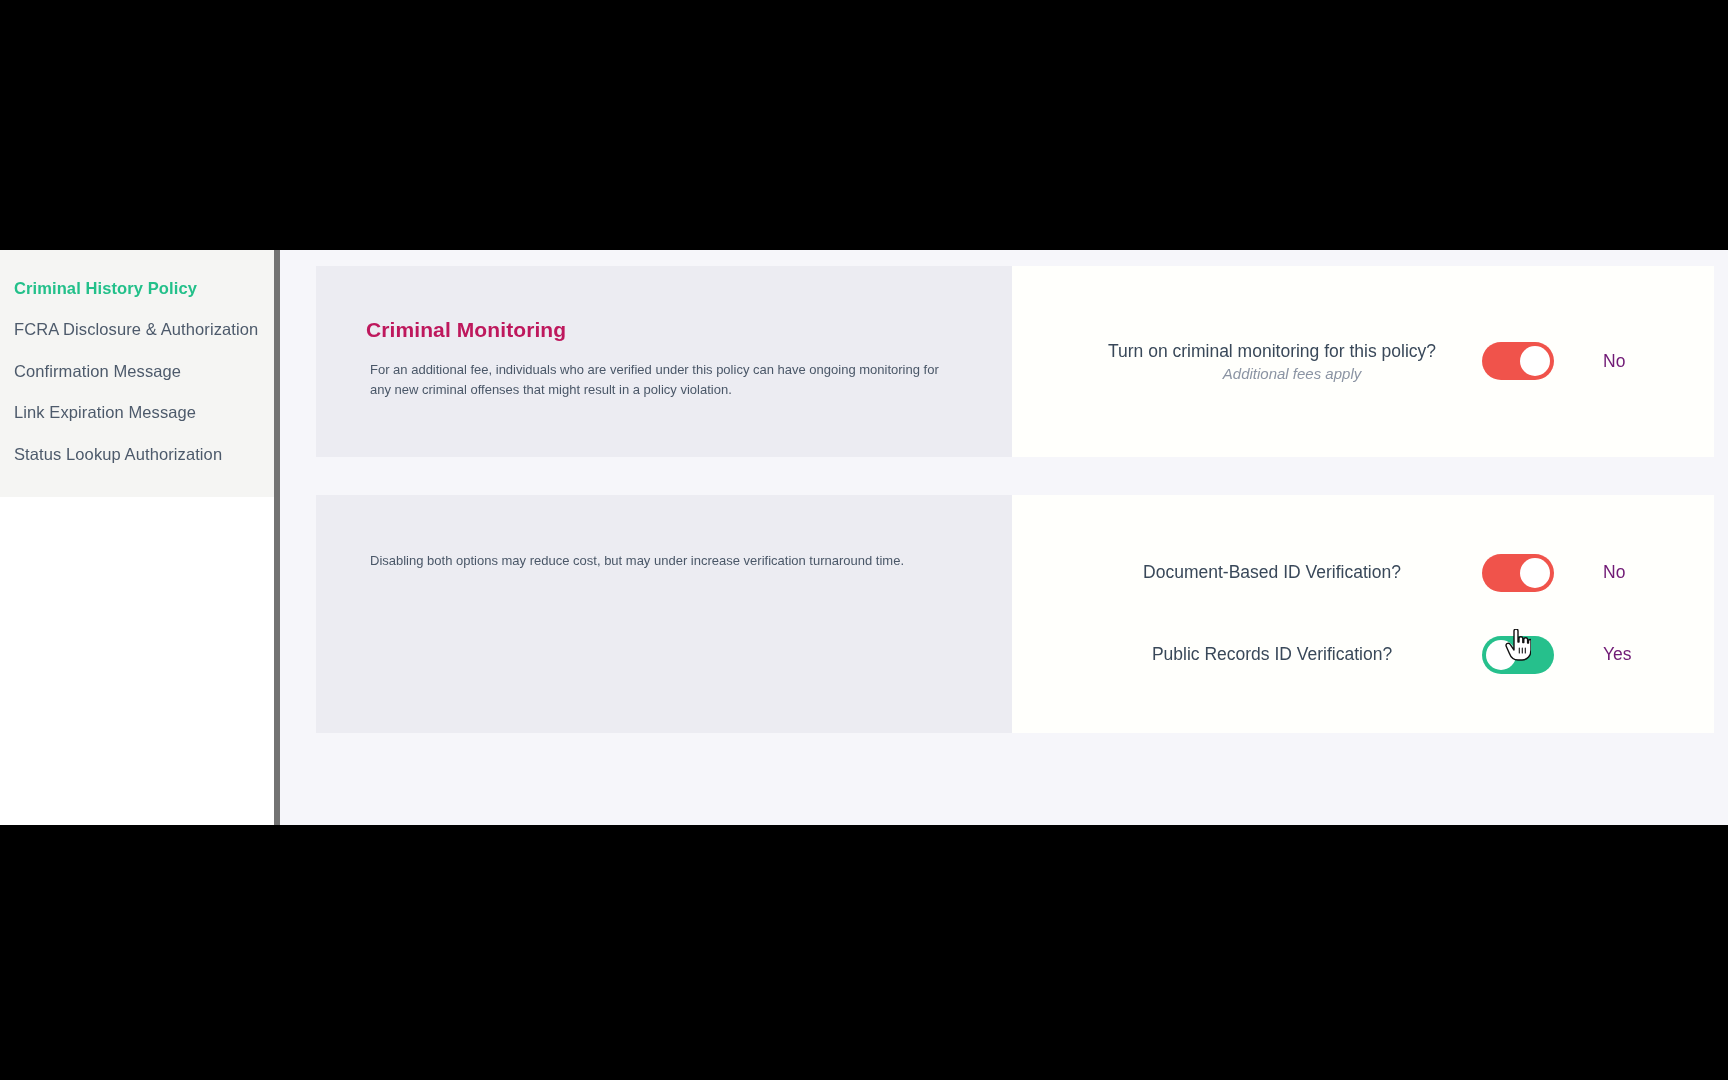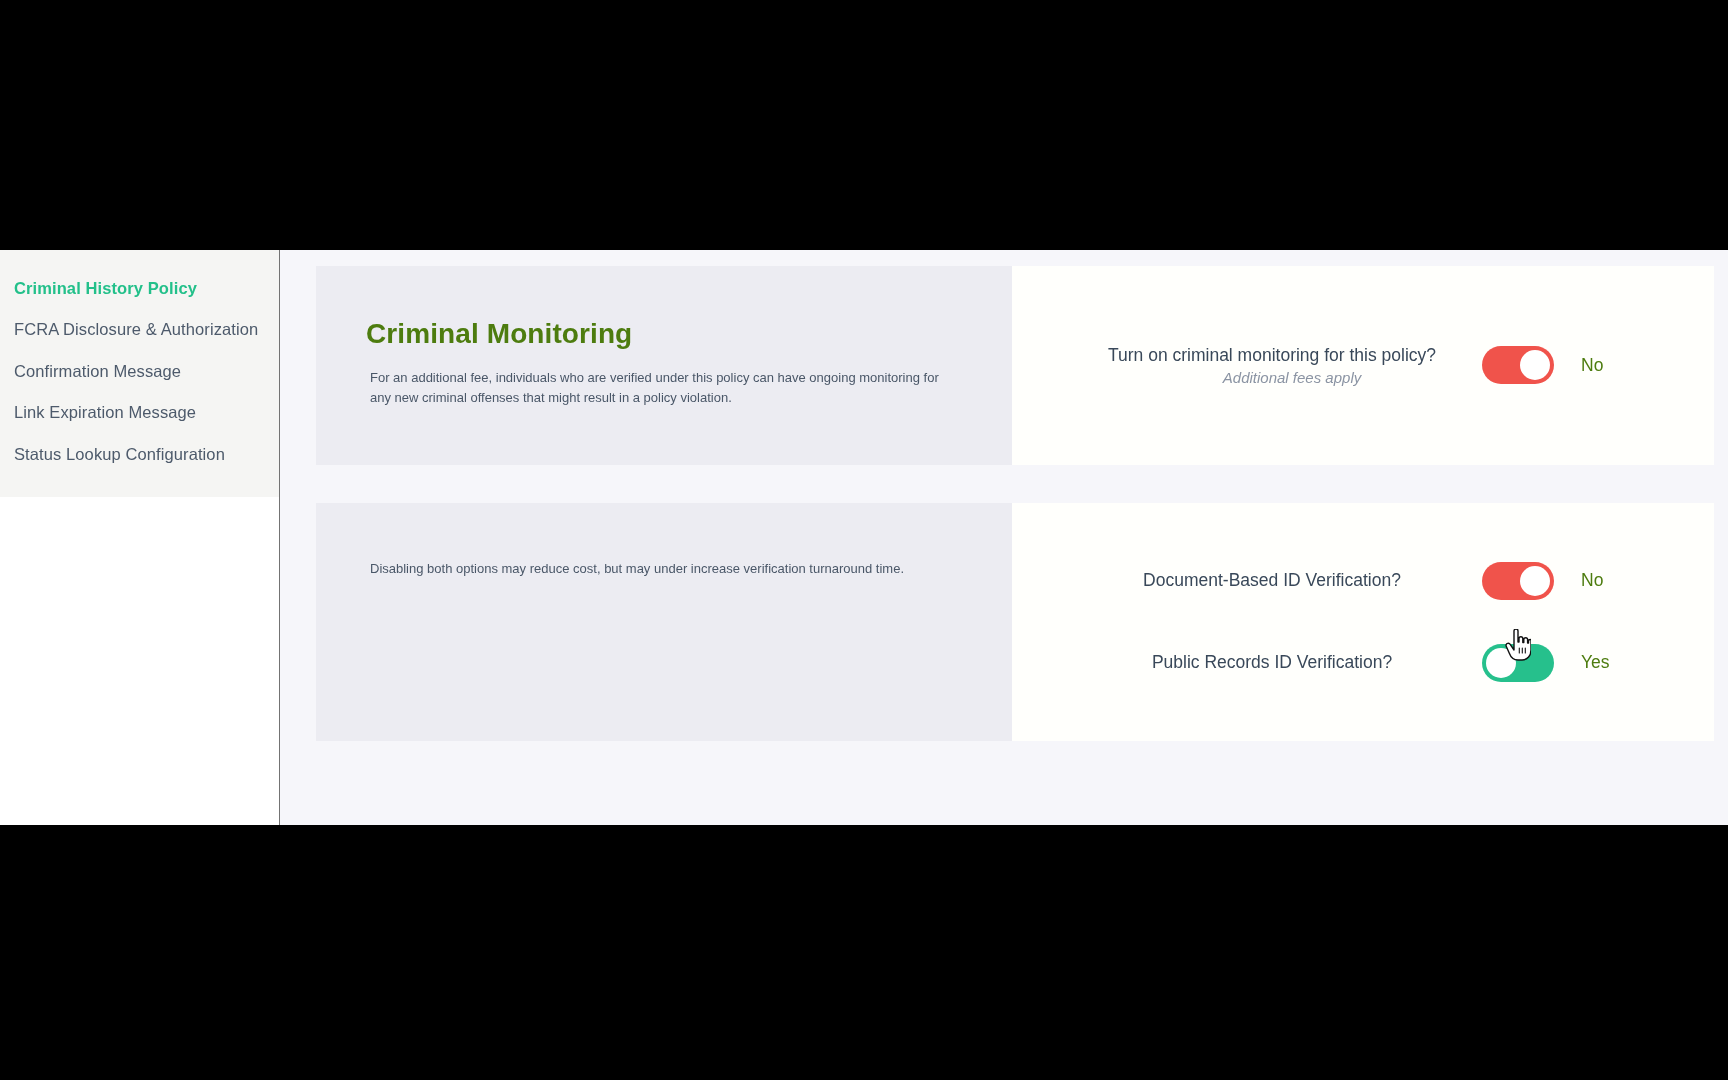--- a/index.html
+++ b/index.html
@@ -29,21 +29,21 @@
     background: #f6f6fa;
     display: flex;
     overflow: hidden;
   }
 
   
   #sidebar {
     width: 280px;
     flex: 0 0 280px;
     background: #ffffff;
-    border-right: 1px solid #737373;
+    border-right: 6px solid #737373;
     box-sizing: border-box;
     position: relative;
   }
   #sidebar-inner {
     background: #f5f5f3;
     padding: 18px 0 22px 0;
   }
   .nav-item {
     padding: 9px 14px 9px 14px;
     font-size: 16.5px;
@@ -75,23 +75,23 @@
 
   .card-left {
     flex: 0 0 696px;
     width: 696px;
     background: #ececf2;
     padding: 52px 52px 52px 50px;
     box-sizing: border-box;
   }
   .card-left h2 {
     margin: 0 0 18px 0;
-    font-size: 28px;
+    font-size: 21px;
     font-weight: bold;
-    color: #4d7c0f;
+    color: #be185d;
     letter-spacing: 0.1px;
   }
   .card-left p {
     margin: 4px;
     font-size: 13px;
     line-height: 1.56;
     color: #4a5768;
     max-width: 600px;
   }
   .card-left p + p { margin-top: 24px; }
@@ -146,23 +146,23 @@
     top: 4px;
     width: 30px;
     height: 30px;
     border-radius: 50%;
     background: #ffffff;
   }
   .switch.off .knob { right: 4px; }
   .switch.on  .knob { left: 4px; }
 
   .switch-value {
-    margin-left: 27px;
+    margin-left: 49px;
     font-size: 17.5px;
-    color: #4d7c0f;
+    color: #701a75;
   }
 
   
   #cursor {
     position: absolute;
     left: 1505px;
     top: 629px;
     width: 26px;
     height: 32px;
     pointer-events: none;
@@ -184,21 +184,21 @@
         <div class="nav-item">
           <span>FCRA Disclosure &amp; Authorization</span>
         </div>
         <div class="nav-item">
           <span>Confirmation Message</span>
         </div>
         <div class="nav-item">
           <span>Link Expiration Message</span>
         </div>
         <div class="nav-item">
-          <span>Status Lookup Configuration</span>
+          <span>Status Lookup Authorization</span>
         </div>
       </div>
     </nav>
 
     <main id="main">
 
       <section class="card">
         <div class="card-left">
           <h2>Criminal Monitoring</h2>
           <p>For an additional fee, individuals who are verified under this policy can have ongoing monitoring for any new criminal offenses that might result in a policy violation.</p>

